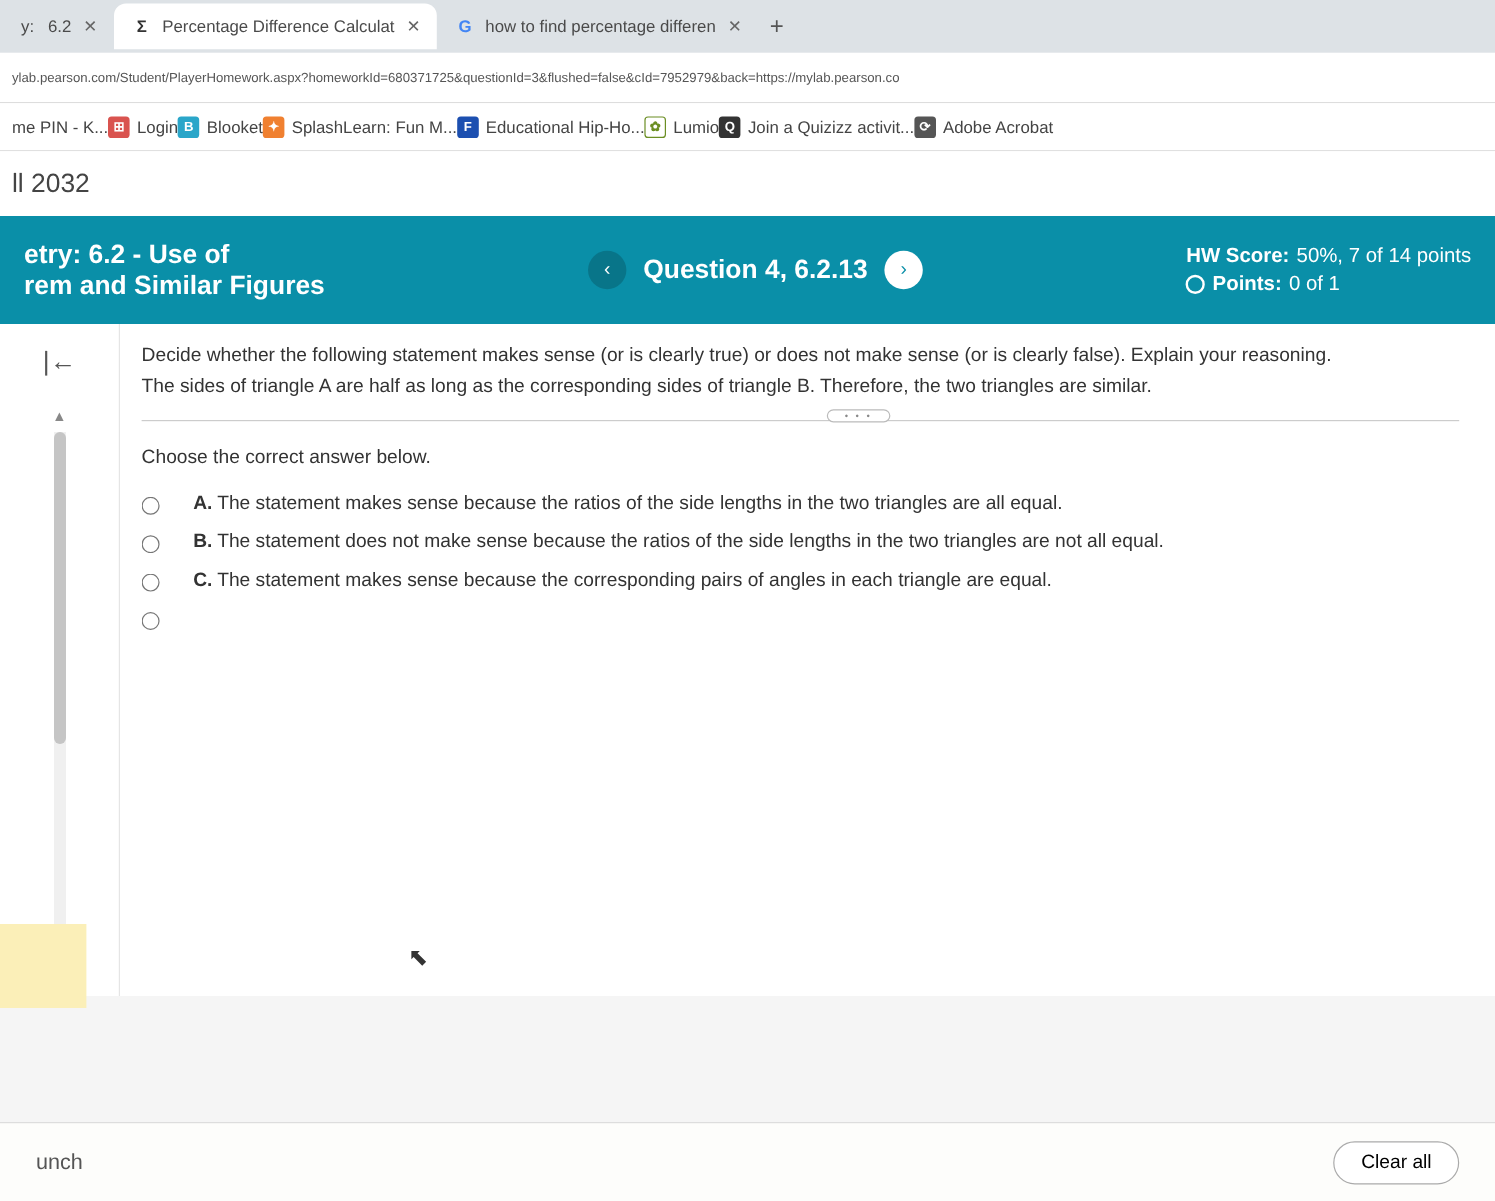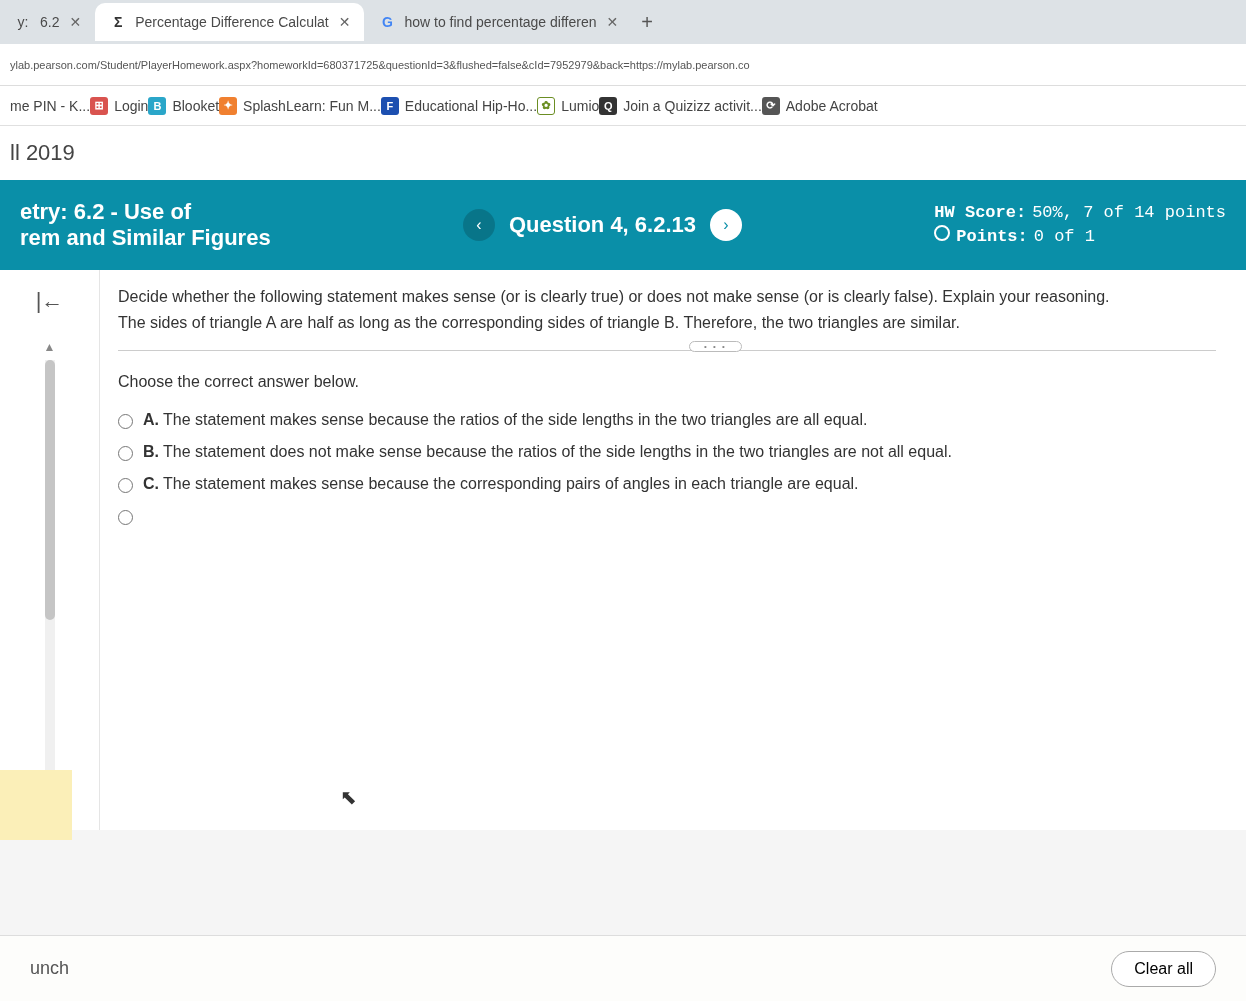--- a/index.html
+++ b/index.html
@@ -21,38 +21,38 @@
   
   .course-title { background: #fff; padding: 14px 10px; font-size: 22px; color: #444; }
   
   .blue-bar { background: #0a8fa8; color: #fff; display: flex; align-items: center; padding: 14px 20px; min-height: 90px; }
   .assign-title { flex: 0 0 auto; font-size: 22px; font-weight: bold; line-height: 1.2; }
   .q-nav { flex: 1; display: flex; align-items: center; justify-content: center; gap: 14px; }
   .nav-btn { width: 32px; height: 32px; border-radius: 50%; background: rgba(0,0,0,0.18); display: flex; align-items: center; justify-content: center; font-size: 16px; }
   .nav-btn.right { background: #fff; color: #0a8fa8; }
   .q-label { font-size: 22px; font-weight: bold; }
   .scores { flex: 0 0 auto; text-align: left; font-size: 17px; line-height: 1.4; }
-  .score-row { display: flex; align-items: flex-start; gap: 6px; font-family: Liberation Mono, monospace; }
+  .score-row { display: flex; align-items: center; gap: 6px; }
   .score-row .bold { font-weight: bold; }
   .circle-o { width: 16px; height: 16px; border: 2px solid #fff; border-radius: 50%; display: inline-block; }
   
   .content-wrap { display: flex; background: #fff; }
   .left-gutter { width: 100px; position: relative; border-right: 1px solid #e5e5e5; }
   .collapse-btn { position: absolute; top: 18px; left: 50%; transform: translateX(-50%); font-size: 22px; color: #555; }
   .scroll-up { position: absolute; top: 70px; left: 50%; transform: translateX(-50%); color: #888; font-size: 12px; }
   .scroll-track { position: absolute; top: 90px; bottom: 0; left: 50%; transform: translateX(-50%); width: 10px; background: #f0f0f0; }
   .scroll-thumb { position: absolute; top: 0; width: 10px; height: 260px; background: #c5c5c5; border-radius: 5px; }
   
   .qbody { flex: 1; padding: 18px 30px 18px 18px; color: #333; }
   .q-prompt { font-size: 16px; margin-bottom: 8px; }
   .q-statement { font-size: 16px; margin-bottom: 18px; }
   .divider { border: none; border-top: 1px solid #ccc; margin: 18px 0 22px 0; position: relative; }
   .div-pill { position: absolute; left: 52%; top: -10px; background: #fff; border: 1px solid #bbb; border-radius: 10px; padding: 0 14px; font-size: 8px; letter-spacing: 2px; color: #888; }
   .choose-label { font-size: 16px; margin-bottom: 20px; }
-  .opt { display: flex; align-items: flex-start; gap: 10px; margin-bottom: 14px; font-size: 16px; }
+  .opt { display: flex; align-items: flex-start; gap: 28px; margin-bottom: 14px; font-size: 16px; }
   .opt input { margin-top: 3px; width: 15px; height: 15px; }
   .opt .letter { font-weight: bold; margin-right: 4px; }
   
   .footer { position: fixed; bottom: 0; left: 0; right: 0; height: 66px; background: #fdfdfb; border-top: 1px solid #ddd; display: flex; align-items: center; justify-content: space-between; padding: 0 30px; }
   .footer-left { font-size: 18px; color: #555; }
   .clear-btn { border: 1.5px solid #aaa; background: #fff; color: #000000; padding: 8px 22px; border-radius: 22px; font-size: 16px; }
   .cursor { position: absolute; left: 340px; top: 785px; font-size: 20px; color: #333; }
   
   .yellow-strip { position: absolute; left: 0; top: 770px; width: 72px; height: 70px; background: #fbefb8; }
 </style>
@@ -109,21 +109,21 @@
   <div class="bm">
       <span class="bicon" style="background:#333">Q</span>
       <span>Join a Quizizz activit...</span>
     </div>
   <div class="bm">
       <span class="bicon" style="background:#555">⟳</span>
       <span>Adobe Acrobat</span>
     </div>
 </div>
 
-<div class="course-title">ll 2019</div>
+<div class="course-title">ll 2032</div>
 
 <div class="blue-bar">
   <div class="assign-title">
     <div>etry: 6.2 - Use of</div>
     <div>rem and Similar Figures</div>
   </div>
   <div class="q-nav">
     <div class="nav-btn">‹</div>
     <div class="q-label">Question 4, 6.2.13</div>
     <div class="nav-btn right">›</div>

